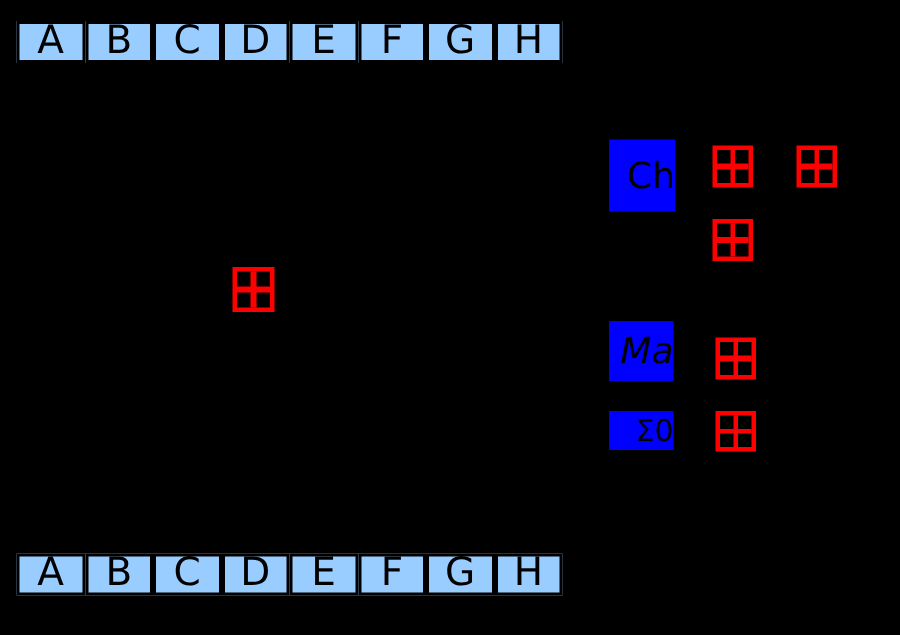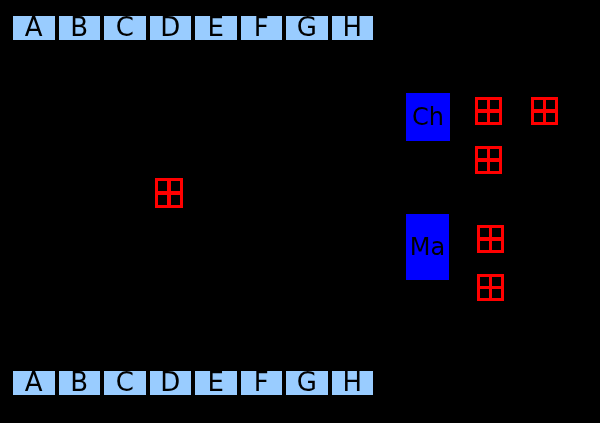--- a/index.html
+++ b/index.html
@@ -34,21 +34,21 @@
     font-size:26px;
     line-height:23px;
     text-align:center;
     font-weight:normal;
   }
   .fn-box{
     position:absolute;
     box-sizing:border-box;
     background:var(--function-fill);
     color:var(--text-color);
-    display:flex;align-items:center;justify-content:center;
+    display:flex;align-items:center;justify-content:flex-end;
   }
   .fn-large{font-size:24px;}
   .fn-small{font-size:20px;}
   .plus-icon{
     position:absolute;
     box-sizing:border-box;
     border:3.5px solid var(--addition-color);
   }
   .plus-icon .ph{
     position:absolute;left:0;right:0;top:50%;
@@ -94,29 +94,32 @@
   <div class="plus-icon" style="left:531px;top:97px;width:27px;height:28px;">
     <span class="ph"></span>
     <span class="pv"></span>
   </div>
 
   <div class="plus-icon" style="left:475px;top:146px;width:27px;height:28px;">
     <span class="ph"></span>
     <span class="pv"></span>
   </div>
 
-  <div class="fn-box fn-large" style="left:406px;top:214px;width:43px;height:66px;">
+  <div class="fn-box fn-large" style="left:406px;top:214px;width:43px;height:40px;font-style:italic;">
     <span>Ma</span>
   </div>
 
   <div class="plus-icon" style="left:477px;top:225px;width:27px;height:28px;">
     <span class="ph"></span>
     <span class="pv"></span>
   </div>
 
+  <div class="fn-box fn-small" style="left:406px;top:274px;width:43px;height:26px;">
+    <span>Σ0</span>
+  </div>
 
   <div class="plus-icon" style="left:477px;top:274px;width:27px;height:27px;">
     <span class="ph"></span>
     <span class="pv"></span>
   </div>
 
   <div class="reg-row bottom">
     <div class="reg">A</div>
     <div class="reg">B</div>
     <div class="reg">C</div>

